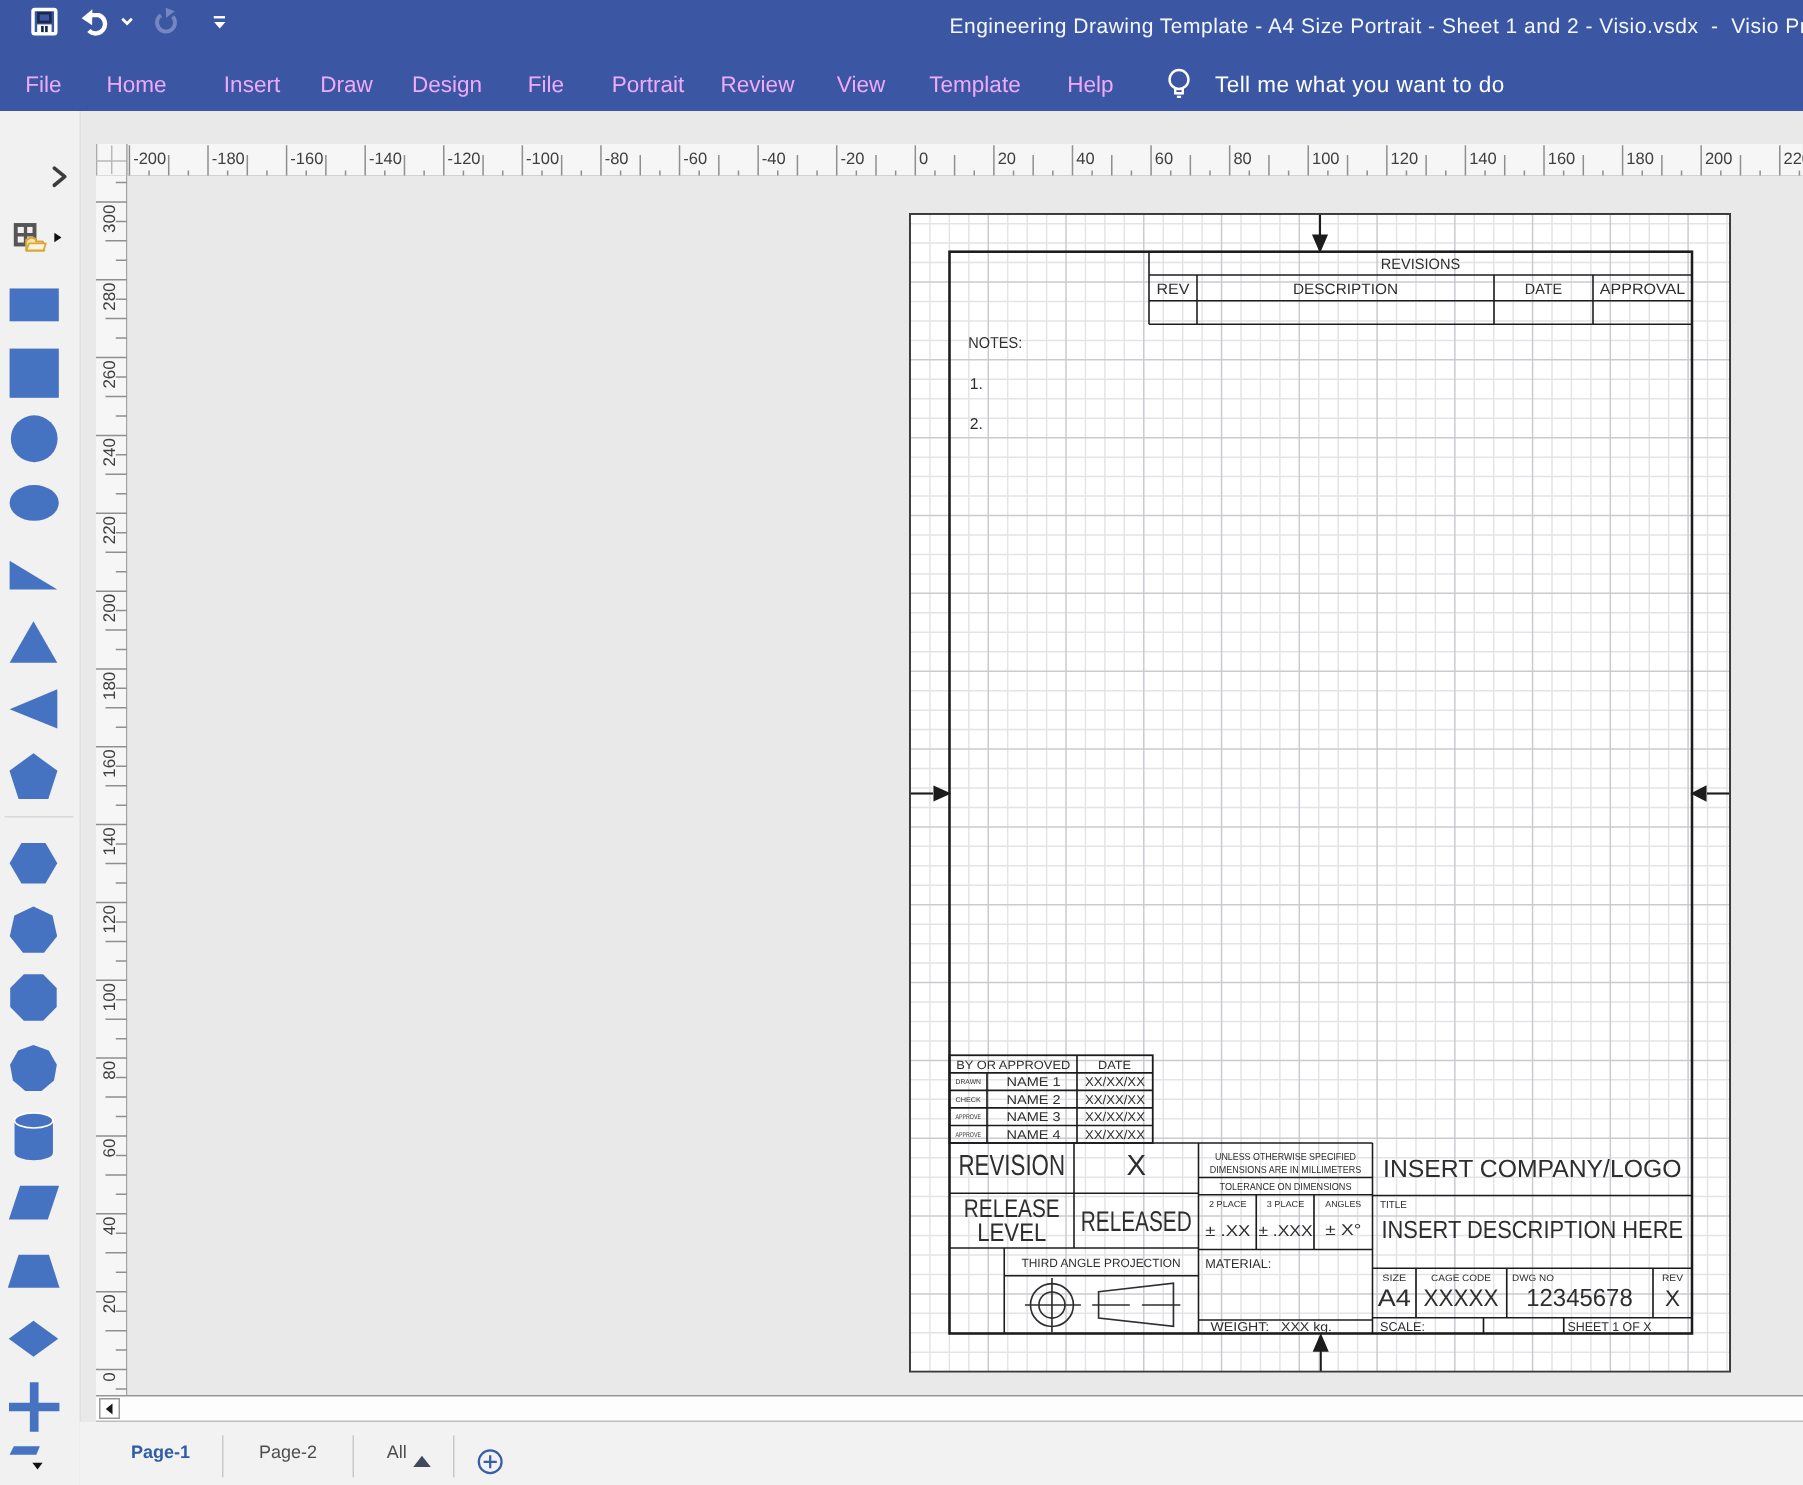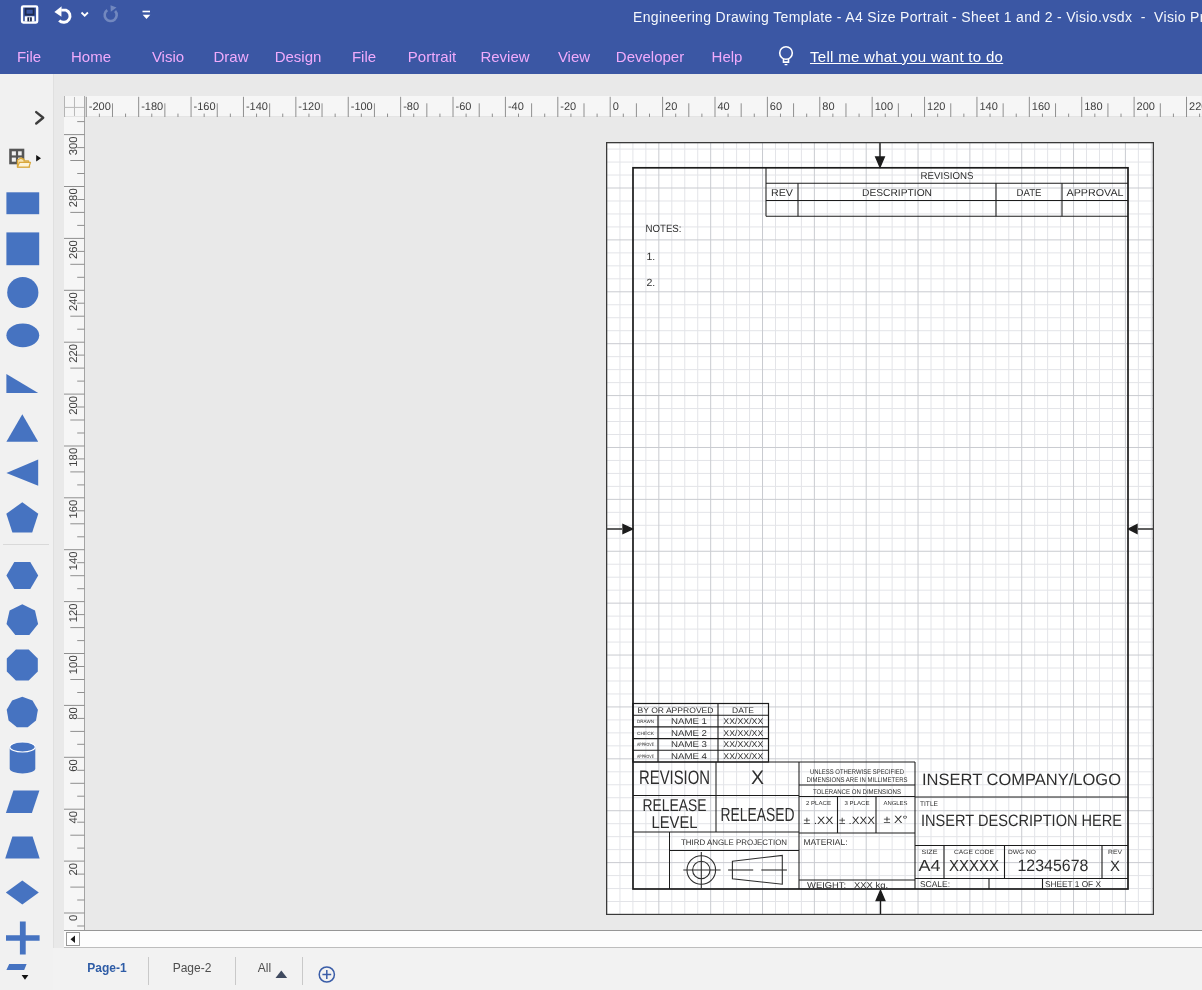--- a/index.html
+++ b/index.html
@@ -1,20 +1,20 @@
 <!DOCTYPE html>
 <html><head><meta charset="utf-8">
 <style>
 html,body{margin:0;padding:0;width:1202px;height:990px;overflow:hidden;
  font-family:"Liberation Sans",sans-serif;background:#e9e9e9;-webkit-font-smoothing:antialiased;}
 .abs{position:absolute;}
 #titlebar{position:absolute;left:0;top:0;width:1202px;height:73.5px;background:#3b57a4;}
 #title{position:absolute;left:633px;top:8.5px;color:#f4f7fc;font-size:14px;letter-spacing:0.33px;white-space:nowrap;}
 .mi{position:absolute;top:47.5px;transform:translateX(-50%);color:#f0abfc;font-size:15px;white-space:nowrap;}
-#tellme{position:absolute;left:810px;top:47.5px;color:#fff;font-size:15px;letter-spacing:0.3px;white-space:nowrap;text-decoration:underline;}
+#tellme{position:absolute;left:810px;top:47.5px;color:#fff;font-size:15px;letter-spacing:0.3px;white-space:nowrap;}
 #sidebar{position:absolute;left:0;top:73.5px;width:52.5px;height:916.5px;background:#f1f1f1;border-right:1px solid #e0e0e0;}
 #canvas{position:absolute;left:53.5px;top:73.5px;width:1148.5px;height:856.5px;background:#e9e9e9;}
 #scrollbar{position:absolute;left:64.2px;top:930px;width:1137.8px;height:17.5px;background:#fdfdfd;border-top:1px solid #969696;border-bottom:1px solid #bdbdbd;box-sizing:border-box;}
 #sbbtn{position:absolute;left:66.4px;top:931.5px;width:13.4px;height:14.6px;background:#fff;border:1px solid #9a9a9a;box-sizing:border-box;}
 #tabbar{position:absolute;left:52.5px;top:947.5px;width:1149.5px;height:42.5px;background:#f2f2f2;}
 #tabs{position:absolute;left:0;top:947.5px;width:1202px;height:42.5px;}
 .tab{position:absolute;top:13px;font-size:12px;color:#4e4e4e;text-align:center;}
 .tab.active{color:#2e5ca6;font-weight:bold;}
 .sep{position:absolute;top:9px;height:28px;width:1px;background:#c9c9c9;}
 svg text{fill:#2e2e2e;font-family:"Liberation Sans",sans-serif;text-rendering:geometricPrecision;}
@@ -36,28 +36,28 @@
   <g stroke="#7288bf" fill="none" stroke-width="2.6">
    <path d="M107.3,10.1 a6 6 0 1 0 7.8,0.9"></path>
   </g>
   <polygon points="110.5,5.2 116.5,7.5 110.8,11.8" fill="#7288bf"></polygon>
   <path d="M142.5,11.5 h7.5" stroke="#fff" stroke-width="1.6"></path>
   <polygon points="142.7,14.7 150.3,14.7 146.5,19" fill="#fff"></polygon>
  </svg>
  <div id="title">Engineering Drawing Template - A4 Size Portrait - Sheet 1 and 2 - Visio.vsdx&nbsp; - &nbsp;Visio Pro</div>
  <div class="mi" style="left:29px">File</div>
     <div class="mi" style="left:91px">Home</div>
-    <div class="mi" style="left:168px">Visio</div>
+    <div class="mi" style="left:168px">Insert</div>
     <div class="mi" style="left:231px">Draw</div>
     <div class="mi" style="left:298px">Design</div>
     <div class="mi" style="left:364px">File</div>
     <div class="mi" style="left:432px">Portrait</div>
     <div class="mi" style="left:505px">Review</div>
     <div class="mi" style="left:574px">View</div>
-    <div class="mi" style="left:650px">Developer</div>
+    <div class="mi" style="left:650px">Template</div>
     <div class="mi" style="left:727px">Help</div>
  <svg class="abs" style="left:776px;top:44px" width="22" height="26" viewBox="0 0 22 26">
   <g stroke="#fff" fill="none" stroke-width="1.6">
    <circle cx="10" cy="9" r="6.3"></circle>
    <path d="M7.5,15 v3.2 h5 V15"></path>
    <path d="M8,18.2 h4 M8.6,20.6 h2.8" stroke-width="1.4"></path>
   </g>
  </svg>
  <div id="tellme">Tell me what you want to do</div>
 </div>

